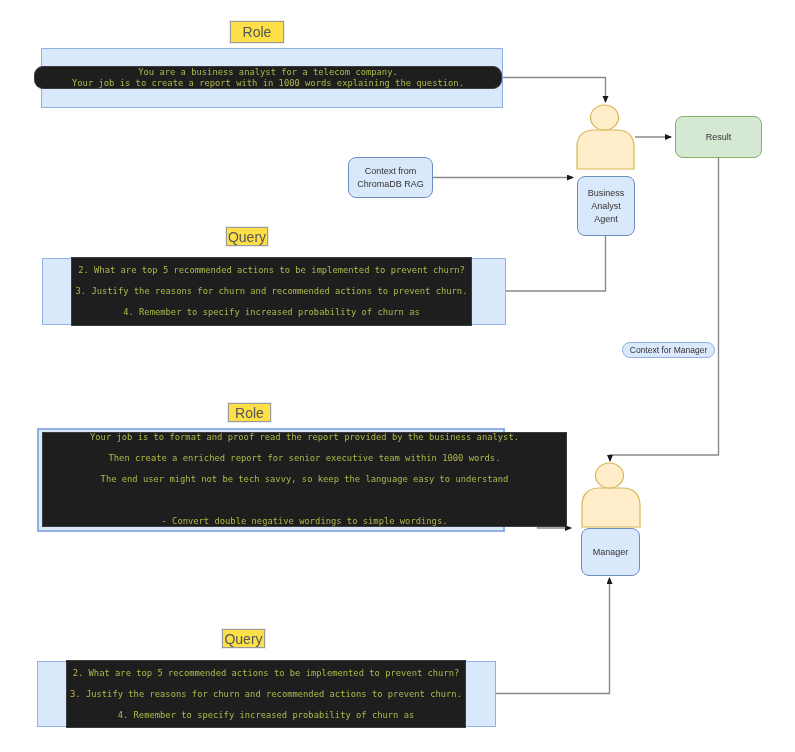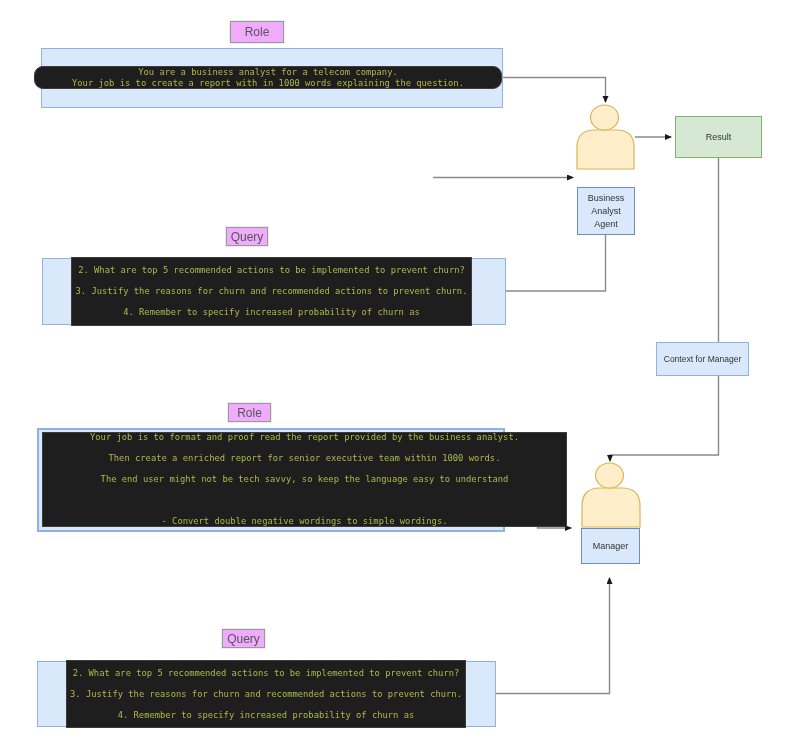--- a/index.html
+++ b/index.html
@@ -7,25 +7,25 @@
     position: relative;
     width: 795px; height: 752px;
     background: var(--canvas-bg, #ffffff);
     font-family: "Liberation Sans", sans-serif;
     overflow: hidden;
   }
   .abs { position: absolute; box-sizing: border-box; }
 
   
   .badge {
-    background: #f0abfc;
+    background: #fde047;
     border: 1px solid #9a9a9a;
     outline: 1px solid #ececec;
     display: flex; align-items: center; justify-content: center;
-    font-size: 12px; color: #555555;
+    font-size: 14px; color: #555555;
   }
 
   
   .bluebox {
     background: var(--blue-fill, #dae8fc);
     border: 1px solid var(--blue-border-light, #8fb1e3);
   }
 
   
   .terminal {
@@ -41,21 +41,21 @@
     white-space: pre;
     text-align: center;
     line-height: 21px;
   }
   .terminal .tight { line-height: 11px; }
 
   
   .node {
     display: flex; align-items: center; justify-content: center;
     font-size: 9px; color: #333333; text-align: center;
-    white-space: pre; line-height: 13px;
+    white-space: pre; line-height: 13px; border-radius: 8px;
   }
   .node.blue { background: var(--blue-fill, #dae8fc); border: 1px solid var(--blue-border, #6c8ebf); }
   .node.green { background: var(--green-fill, #d5e8d4); border: 1px solid var(--green-border, #82b366); }
   .node.blue-light { background: var(--blue-fill, #dae8fc); border: 1px solid var(--blue-border-light, #9cb5dd); }
 
   svg.edges { position: absolute; left: 0; top: 0; pointer-events: none; }
   svg.edges path.wire { stroke: #8a8a8a; stroke-width: 1.4; fill: none; }
   .actor-shape { fill: var(--actor-fill, #ffeec9); stroke: var(--actor-border, #d6b656); stroke-width: 1.2; }
 </style>
 </head>
@@ -80,27 +80,31 @@
 
   <div class="abs badge" style="left:230px; top:21px; width:54px; height:22px;">
     <span>Role</span>
   </div>
   <div class="abs bluebox" style="left:41px; top:48px; width:462px; height:60px;"></div>
   <div class="abs terminal" style="left:34px; top:66px; width:468px; height:23px;border-radius:9px;">
     <div class="ttext tight">You are a business analyst for a telecom company.
 Your job is to create a report with in 1000 words explaining the question.</div>
   </div>
 
+  <div class="abs node blue" style="left:348px; top:157px; width:85px; height:41px;">
+    <span>Context from
+ChromaDB RAG</span>
+  </div>
 
   <svg class="abs" style="left:575px; top:103px;" width="62" height="67">
     <path class="actor-shape" d="M2,66 L2,44 Q2,27 20,27 L41,27 Q59,27 59,44 L59,66 Z"></path>
     <ellipse class="actor-shape" cx="29.5" cy="14.5" rx="14" ry="12.5"></ellipse>
   </svg>
 
-  <div class="abs node blue" style="left:577px; top:187px; width:58px; height:48px;">
+  <div class="abs node blue" style="left:577px; top:176px; width:58px; height:60px;">
     <span>Business
 Analyst
 Agent</span>
   </div>
 
   <div class="abs node green" style="left:675px; top:116px; width:87px; height:42px;">
     <span>Result</span>
   </div>
 
   <div class="abs badge" style="left:226px; top:227px; width:42px; height:19px;">
@@ -108,21 +112,21 @@
   </div>
   <div class="abs bluebox" style="left:42px; top:258px; width:464px; height:67px;"></div>
   <div class="abs terminal" style="left:71px; top:257px; width:401px; height:69px;">
     <div class="ttext">1. What are the main reasons for churn?
 2. What are top 5 recommended actions to be implemented to prevent churn?
 3. Justify the reasons for churn and recommended actions to prevent churn.
 4. Remember to specify increased probability of churn as
 increasing and decreased probability of churn as decreasing</div>
   </div>
 
-  <div class="abs node blue-light" style="left:656px; top:342px; width:93px; height:34px; font-size:8.5px;">
+  <div class="abs node blue-light" style="left:622px; top:342px; width:93px; height:16px; font-size:8.5px;">
     <span>Context for Manager</span>
   </div>
 
   <div class="abs badge" style="left:228px; top:403px; width:43px; height:19px;">
     <span>Role</span>
   </div>
   <div class="abs bluebox" style="left:37px; top:428px; width:468px; height:104px; border-width:2px;"></div>
   <div class="abs terminal" style="left:42px; top:432px; width:525px; height:95px;">
     <div class="ttext">You are the manager of a business analyst
 Your job is to format and proof read the report provided by the business analyst.
@@ -131,21 +135,21 @@
 
 - Convert double negative wordings to simple wordings.
 For example not having paperless billing is having paper billing</div>
   </div>
 
   <svg class="abs" style="left:580px; top:460px;" width="62" height="68">
     <path class="actor-shape" d="M2,67 L2,46 Q2,28 20,28 L42,28 Q60,28 60,46 L60,67 Z"></path>
     <ellipse class="actor-shape" cx="29.5" cy="15.5" rx="14" ry="12.5"></ellipse>
   </svg>
 
-  <div class="abs node blue" style="left:581px; top:528px; width:59px; height:36px;">
+  <div class="abs node blue" style="left:581px; top:528px; width:59px; height:48px;">
     <span>Manager</span>
   </div>
 
   <div class="abs badge" style="left:222px; top:629px; width:43px; height:19px;">
     <span>Query</span>
   </div>
   <div class="abs bluebox" style="left:37px; top:661px; width:459px; height:66px;"></div>
   <div class="abs terminal" style="left:66px; top:660px; width:400px; height:68px;">
     <div class="ttext">1. What are the main reasons for churn?
 2. What are top 5 recommended actions to be implemented to prevent churn?

